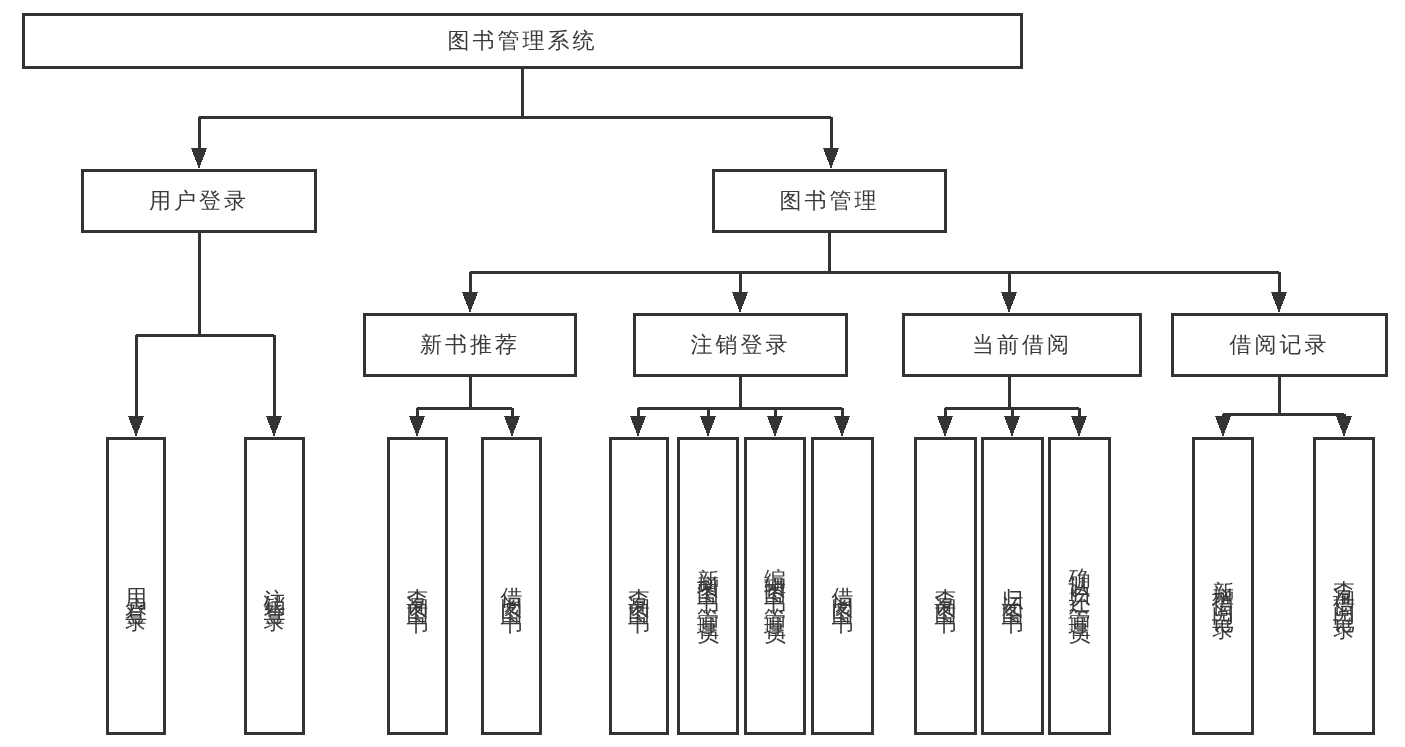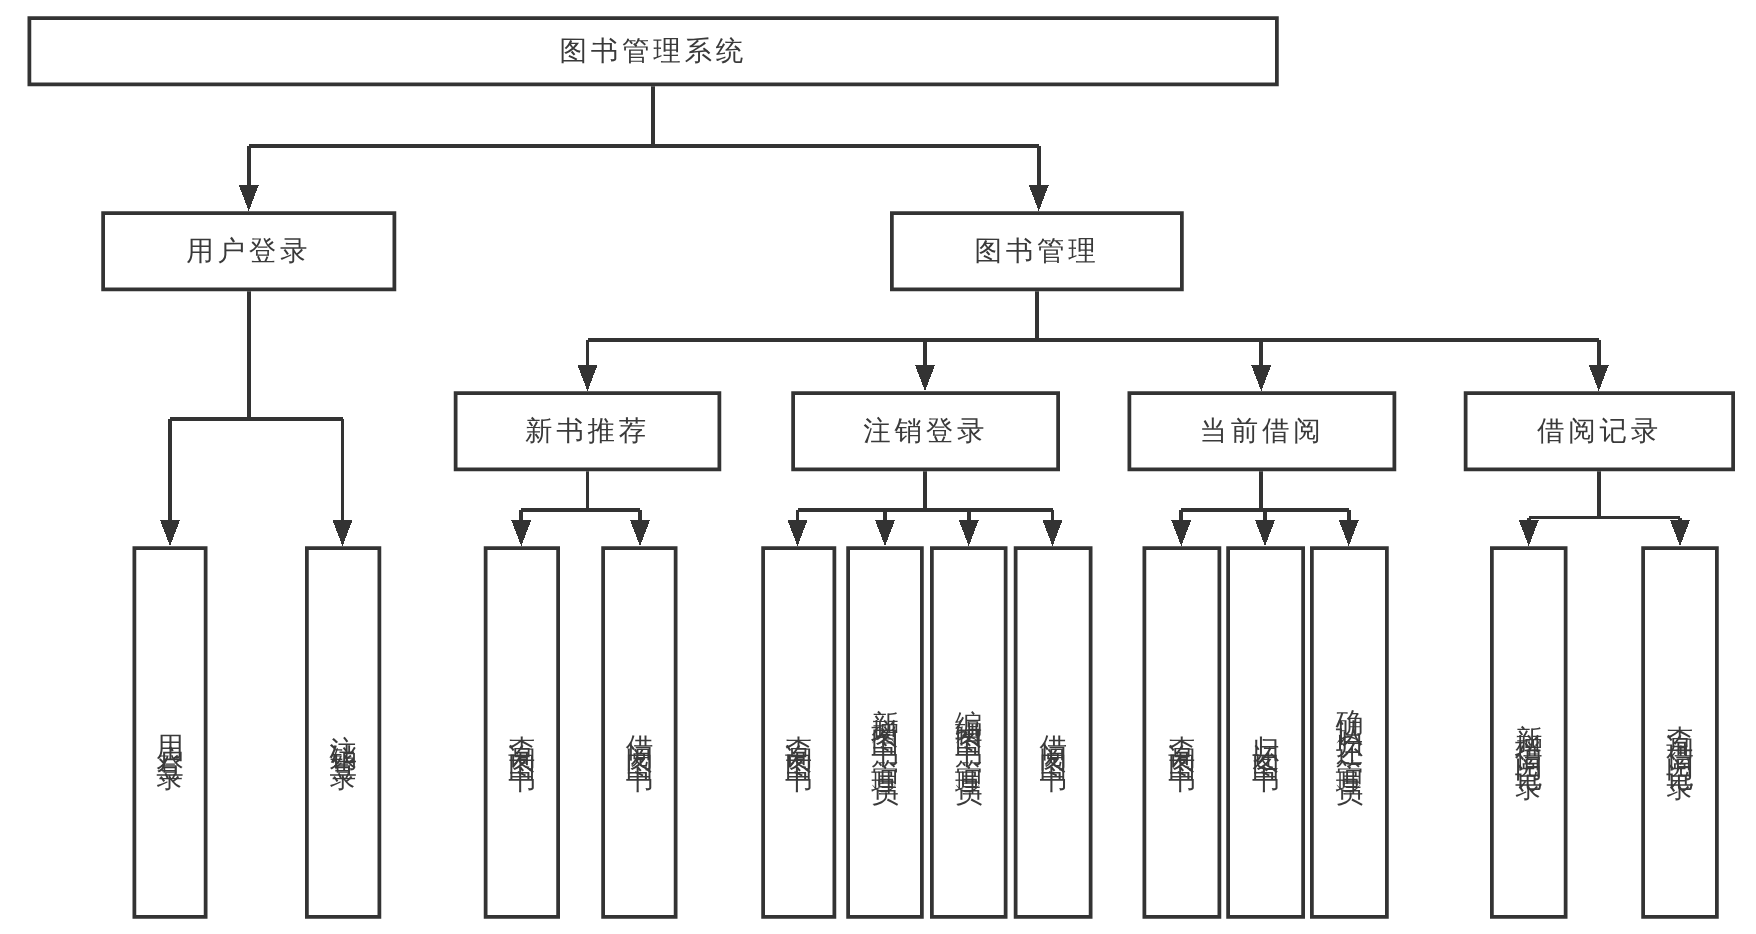--- a/index.html
+++ b/index.html
@@ -117,21 +117,21 @@
   <div class="node hbox" style="left:363px; top:313px; width:214px; height:64px">
     <span>新书推荐</span>
   </div>
 
   <div class="node hbox" style="left:712px; top:169px; width:235px; height:64px">
     <span>图书管理</span>
   </div>
   <div class="node hbox" style="left:633px; top:313px; width:215px; height:64px">
     <span>注销登录</span>
   </div>
-  <div class="node hbox" style="left:902px; top:313px; width:215px; height:64px">
+  <div class="node hbox" style="left:902px; top:313px; width:240px; height:64px">
     <span>当前借阅</span>
   </div>
   <div class="node hbox" style="left:1171px; top:313px; width:217px; height:64px">
     <span>借阅记录</span>
   </div>
 
   <div class="node vbox" style="left:106px; top:437px; width:60px; height:298px">
     <span>用户登录</span>
   </div>
   <div class="node vbox" style="left:244px; top:437px; width:61px; height:298px">

